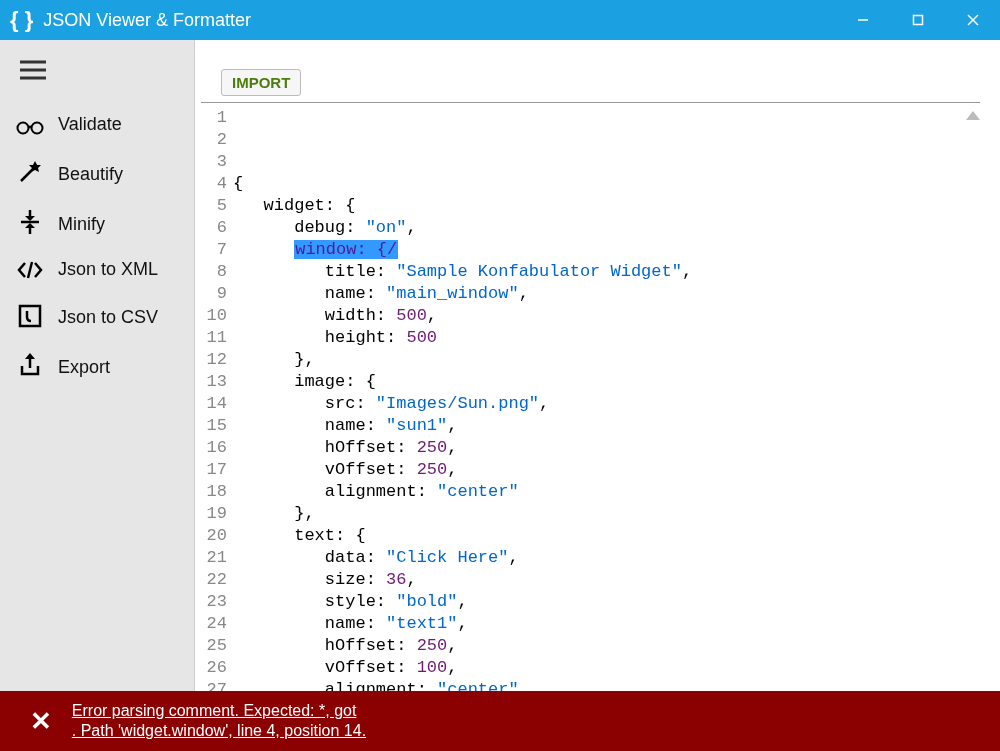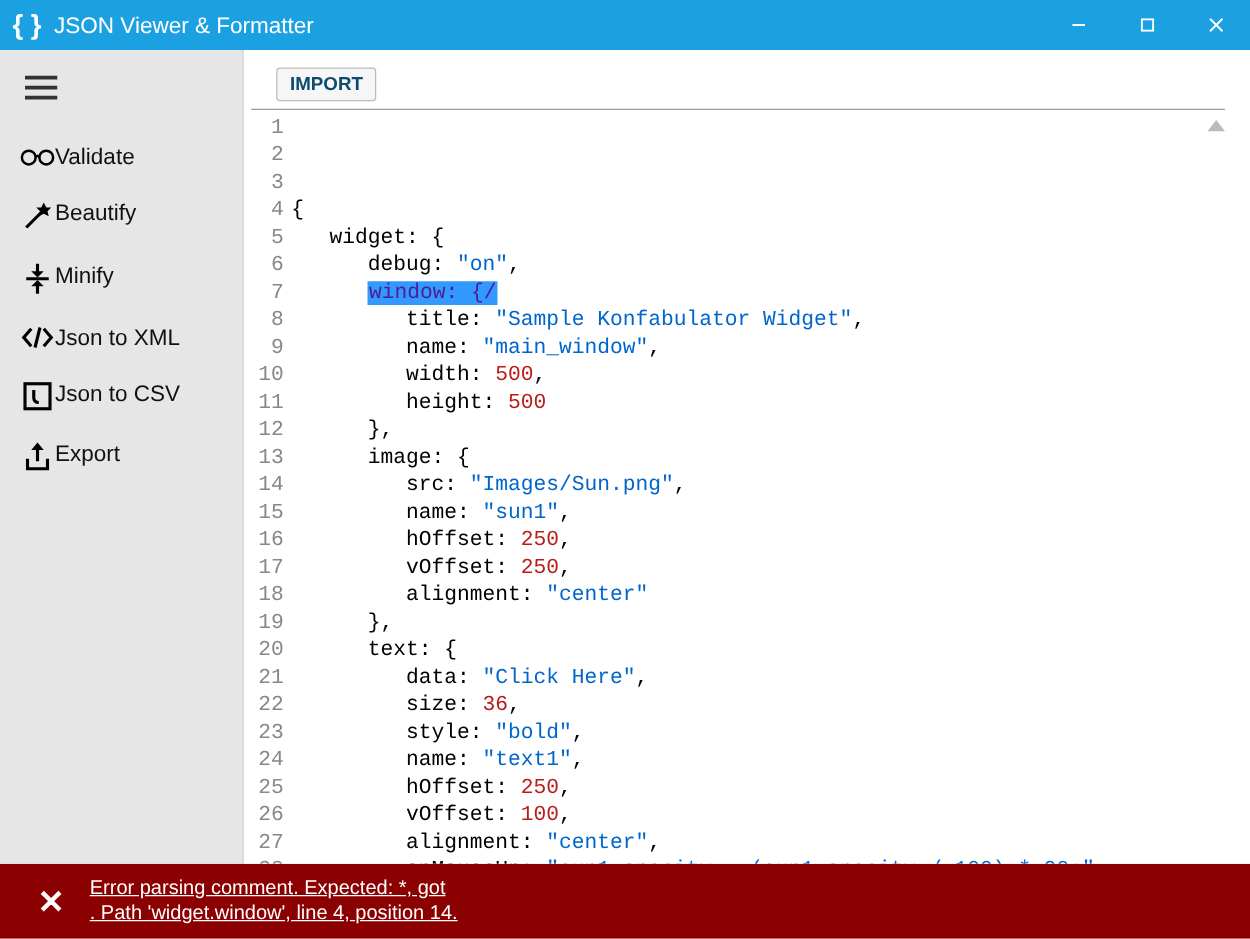--- a/index.html
+++ b/index.html
@@ -7,30 +7,30 @@
   .titlebar { height: 40px; background: #1ba1e2; color: #fff; display: flex; align-items: center; padding-left: 10px; }
   .titlebar .logo { font-weight: bold; font-size: 22px; margin-right: 10px; }
   .titlebar .title { font-size: 18px; flex: 1; }
   .win-buttons { display: flex; height: 100%; }
   .win-btn { width: 55px; display: flex; align-items: center; justify-content: center; color: #fff; font-size: 14px; }
   .win-btn svg { stroke: #fff; }
   .body { display: flex; height: 651px; }
   .sidebar { width: 195px; background: #e6e6e6; border-right: 1px solid #ccc; padding-top: 12px; }
   .hamburger { padding: 8px 20px 18px 20px; }
   .hamburger svg { }
-  .side-item { display: flex; align-items: flex-start; padding: 12px 16px; font-size: 18px; color: #111; gap: 0; }
+  .side-item { display: flex; align-items: flex-end; padding: 12px 16px; font-size: 18px; color: #111; gap: 14px; }
   .side-item .ico { width: 28px; display: flex; justify-content: center; }
   .main { flex: 1; background: #fff; padding: 14px 20px 0 6px; display: flex; flex-direction: column; }
   .prompt-row { display: flex; align-items: center; gap: 8px; padding-left: 20px; padding-bottom: 6px; border-bottom: 1px solid #999; font-size: 20px; }
-  .import-btn { border: 1px solid #bbb; background: #f6f6f6; padding: 4px 10px; font-size: 15px; font-weight: 600; color: #0c4a6e; border-radius: 3px; }
+  .import-btn { border: 1px solid #bbb; background: #f6f6f6; padding: 4px 10px; font-size: 15px; font-weight: 600; color: #4d7c0f; border-radius: 3px; margin-top: 15px; }
   .editor { flex: 1; display: flex; font-family: Consolas, "Courier New", monospace; font-size: 17px; line-height: 22px; padding-top: 4px; overflow: hidden; }
   .gutter { width: 32px; text-align: right; color: #888; padding-right: 6px; user-select: none; }
   .code { flex: 1; white-space: pre; color: #000; position: relative; }
   .code .k { color: #000; }
-  .code .n { color: #b91c1c; }
+  .code .n { color: #701a75; }
   .code .s { color: #0066cc; }
   .code .sel { background: #3399ff; color: #4c1d95; padding: 0 1px; }
   .scroll-marker { position: absolute; right: 0; top: 4px; width: 0; height: 0; border-left: 7px solid transparent; border-right: 7px solid transparent; border-bottom: 9px solid #bbb; }
   .errorbar { height: 60px; background: #8b0000; color: #fff; display: flex; align-items: center; padding: 0 30px; gap: 20px; font-size: 16px; }
   .errorbar .x { font-size: 26px; font-weight: bold; }
   .errorbar .msg { line-height: 20px; text-decoration: underline; }
 </style>
 </head>
 <body>
 

